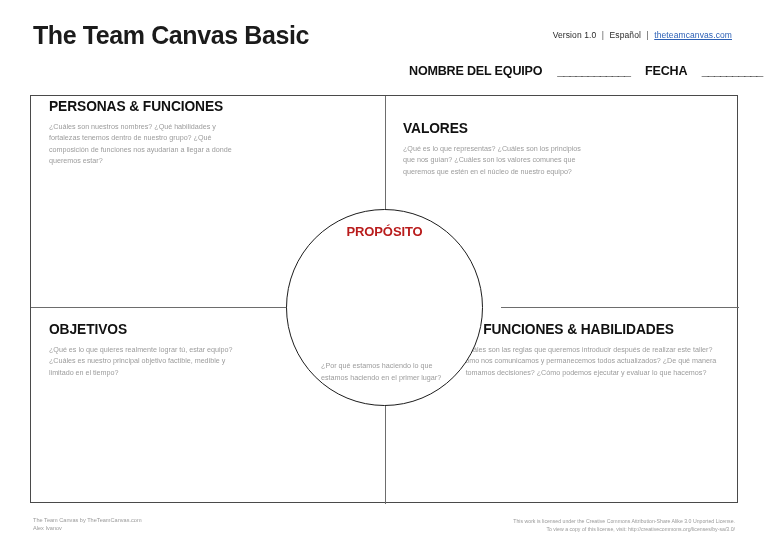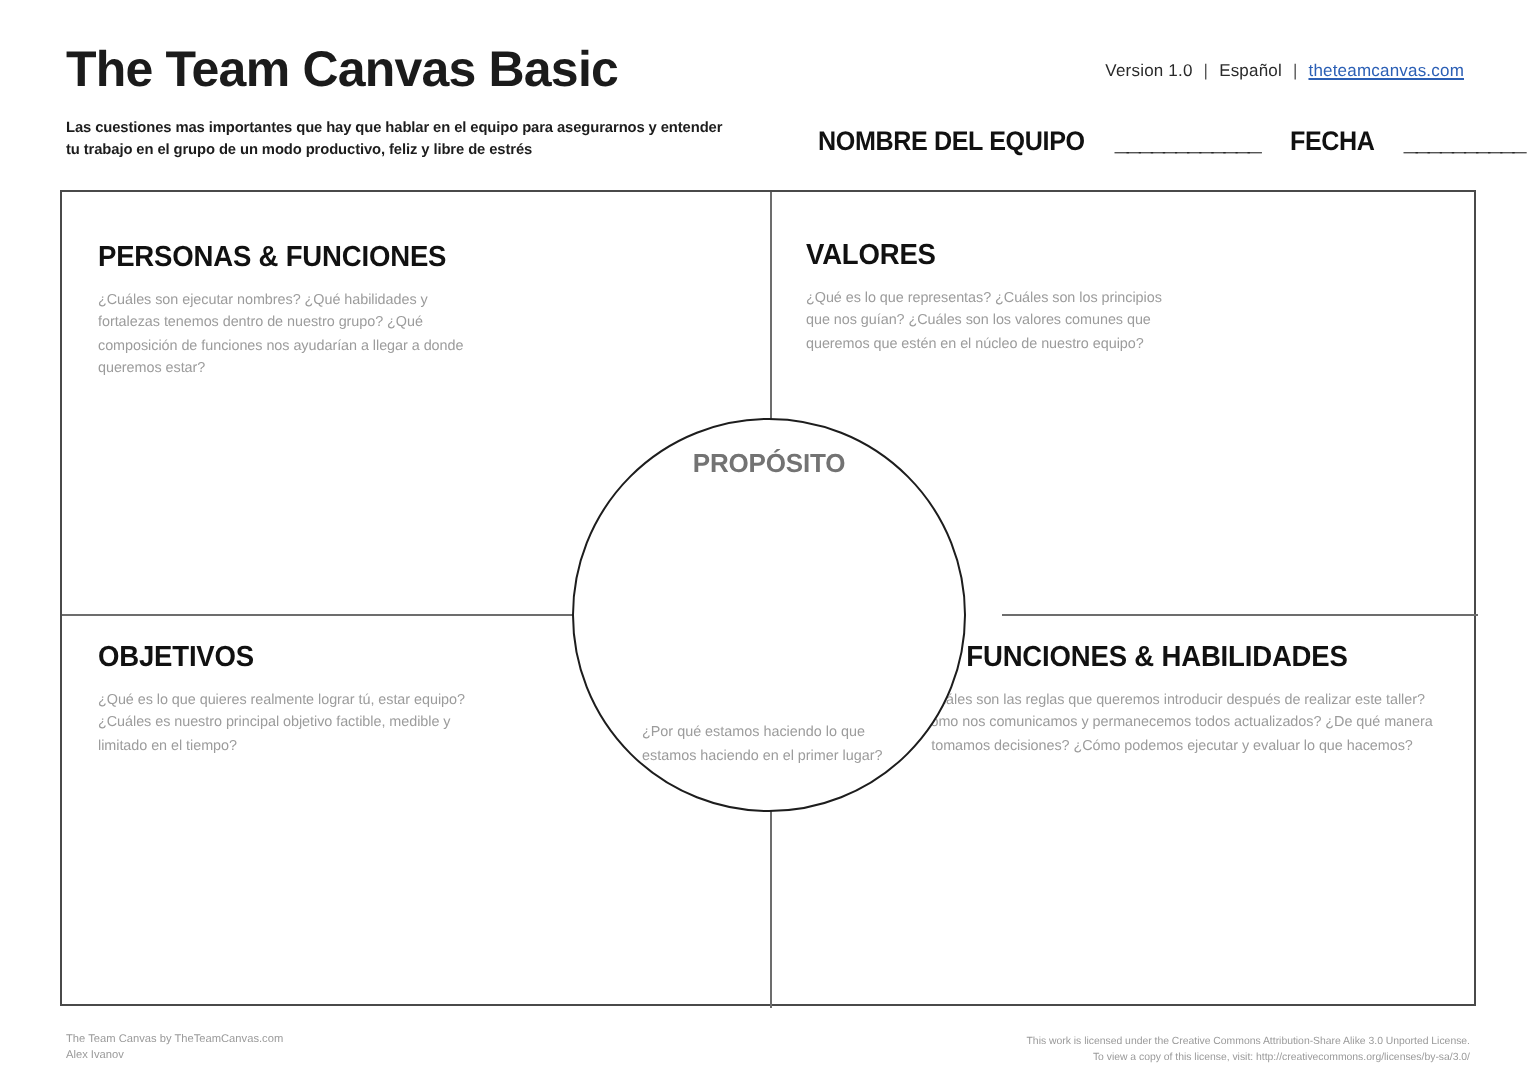--- a/index.html
+++ b/index.html
@@ -102,21 +102,21 @@
     background: #6d6d6d;
   }
   #divider-h-left  { left: 0px;   width: 256px; }
   #divider-h-right { left: 470px; width: 238px; }
 
   
   .quadrant {
     position: absolute;
     width: 300px;
   }
-  #quad-personas { left: 18px;  top: 25px;  }
+  #quad-personas { left: 18px;  top: 2px;  }
   #quad-valores  { left: 372px; top: 14px; margin-top: 10px;  }
   #quad-objetivos{ left: 18px;  top: 225px; }
   #quad-funciones{ left: 390px; top: 225px; width: 300px; text-align: center; }
   #quad-valores  { width: 300px; }
 
   .quad-title {
     font-family: "Liberation Sans Narrow", "Liberation Sans", sans-serif;
     font-size: 14.5px;
     font-weight: bold;
     color: #111111;
@@ -157,21 +157,21 @@
 
   #circle-title {
     position: absolute;
     top: 14px;
     left: 0;
     width: 100%;
     text-align: center;
     font-family: "Liberation Sans Narrow", "Liberation Sans", sans-serif;
     font-size: 13px;
     font-weight: bold;
-    color: #737373;
+    color: #b91c1c;
     letter-spacing: -0.1px;
   }
 
   #circle-text {
     position: absolute;
     bottom: 22px;
     left: 0;
     width: 100%;
     font-size: 7.2px;
     line-height: 11.4px;
@@ -207,41 +207,40 @@
   <div id="header-title">The Team Canvas Basic</div>
 
   <div id="header-meta">
     <span>Version 1.0</span>
     <span class="sep">|</span>
     <span>Español</span>
     <span class="sep">|</span>
     <a id="header-link" href="#">theteamcanvas.com</a>
   </div>
 
-  <div id="header-subtitle">Las cuestiones mas importantes que hay que hablar en el equipo para asegurarnos y entender tu trabajo en el grupo de un modo productivo, feliz y libre de estrés</div>
 
   <div id="team-fields">
     <span>NOMBRE DEL EQUIPO</span>
     <span class="gap"></span>
     <span class="blank">____________</span>
     <span class="gap"></span>
     <span>FECHA</span>
     <span class="gap"></span>
     <span class="blank">__________</span>
   </div>
 
   <div id="canvas-box">
 
     <div id="divider-vertical"></div>
     <div class="divider-h" id="divider-h-left"></div>
     <div class="divider-h" id="divider-h-right"></div>
 
     <div class="quadrant" id="quad-personas">
       <div class="quad-title">PERSONAS &amp; FUNCIONES</div>
-      <div class="quad-text">¿Cuáles son ejecutar nombres? ¿Qué habilidades y fortalezas tenemos dentro de nuestro grupo? ¿Qué composición de funciones nos ayudarían a llegar a donde queremos estar?</div>
+      <div class="quad-text">¿Cuáles son nuestros nombres? ¿Qué habilidades y fortalezas tenemos dentro de nuestro grupo? ¿Qué composición de funciones nos ayudarían a llegar a donde queremos estar?</div>
     </div>
 
     <div class="quadrant" id="quad-valores">
       <div class="quad-title">VALORES</div>
       <div class="quad-text">¿Qué es lo que representas? ¿Cuáles son los principios que nos guían? ¿Cuáles son los valores comunes que queremos que estén en el núcleo de nuestro equipo?</div>
     </div>
 
     <div class="quadrant" id="quad-objetivos">
       <div class="quad-title">OBJETIVOS</div>
       <div class="quad-text">¿Qué es lo que quieres realmente lograr tú, estar equipo? ¿Cuáles es nuestro principal objetivo factible, medible y limitado en el tiempo?</div>

